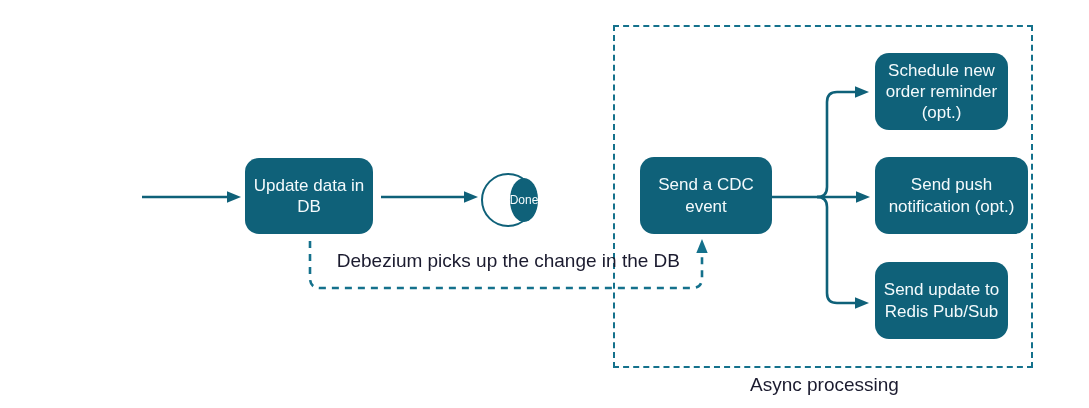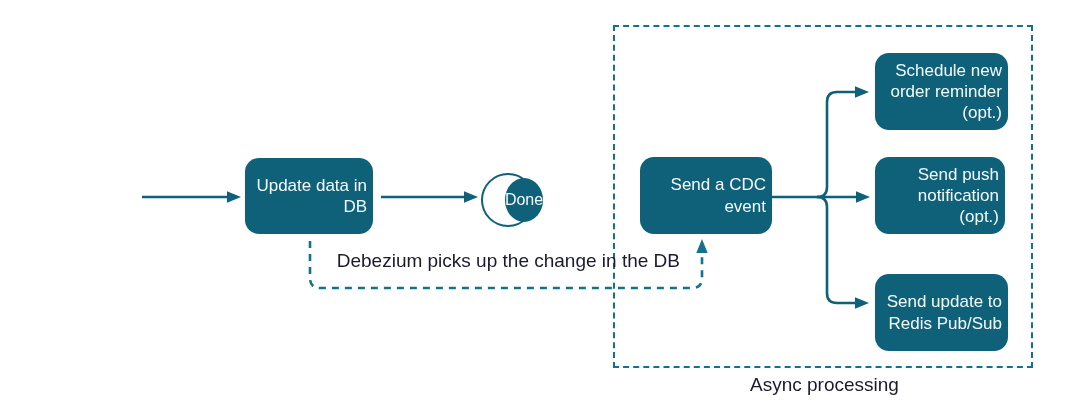--- a/index.html
+++ b/index.html
@@ -29,21 +29,21 @@
     color:var(--connector);
   }
   .node{
     position:absolute;
     background:var(--node-fill);
     color:var(--node-text);
     border-radius:14px;
     display:flex;
     align-items:center;
     justify-content:center;
-    text-align:right;
+    text-align:center;
     font-size:17px;
     line-height:1.25;
     padding:4px 6px;
     box-sizing:border-box;
   }
   .async-box{
     position:absolute;
     left:613px;top:25px;
     width:420px;height:343px;
     border:2.5px dashed var(--dashed);
@@ -76,31 +76,31 @@
     background:var(--bg);
   }
   .done-inner{
     width:44px;height:44px;
     border-radius:50%;
     background:var(--node-fill);
     color:var(--node-text);
     display:flex;
     align-items:center;
     justify-content:center;
-    font-size:16px;
+    font-size:12px;
     overflow:visible;
     margin-left:32px;
   }
   
   .n-order{left:8px;top:158px;width:131px;height:76px;}
   .n-update{left:245px;top:158px;width:128px;height:76px;}
   .n-emit{left:640px;top:157px;width:132px;height:77px;}
   .n-schedule{left:875px;top:53px;width:133px;height:77px;}
-  .n-push{left:875px;top:157px;width:130px;height:77px;}
-  .n-redis{left:875px;top:262px;width:133px;height:77px;margin-top:12px;}
+  .n-push{left:875px;top:157px;width:153px;height:77px;}
+  .n-redis{left:875px;top:262px;width:133px;height:77px;}
 </style>
 </head>
 <body>
 
 <div class="canvas">
 
   <div class="async-box"></div>
 
   <svg class="connectors" viewBox="0 0 1089 408" fill="none" xmlns="http://www.w3.org/2000/svg">
 

